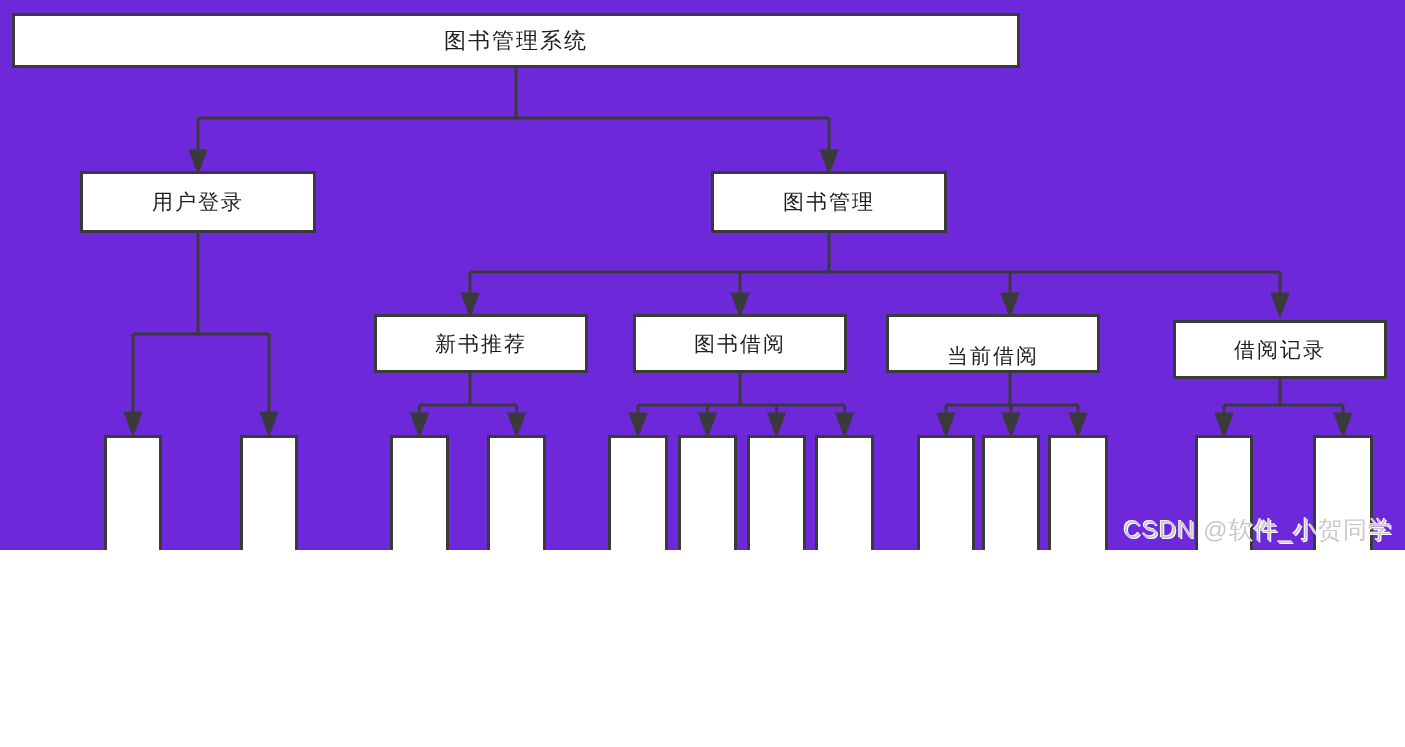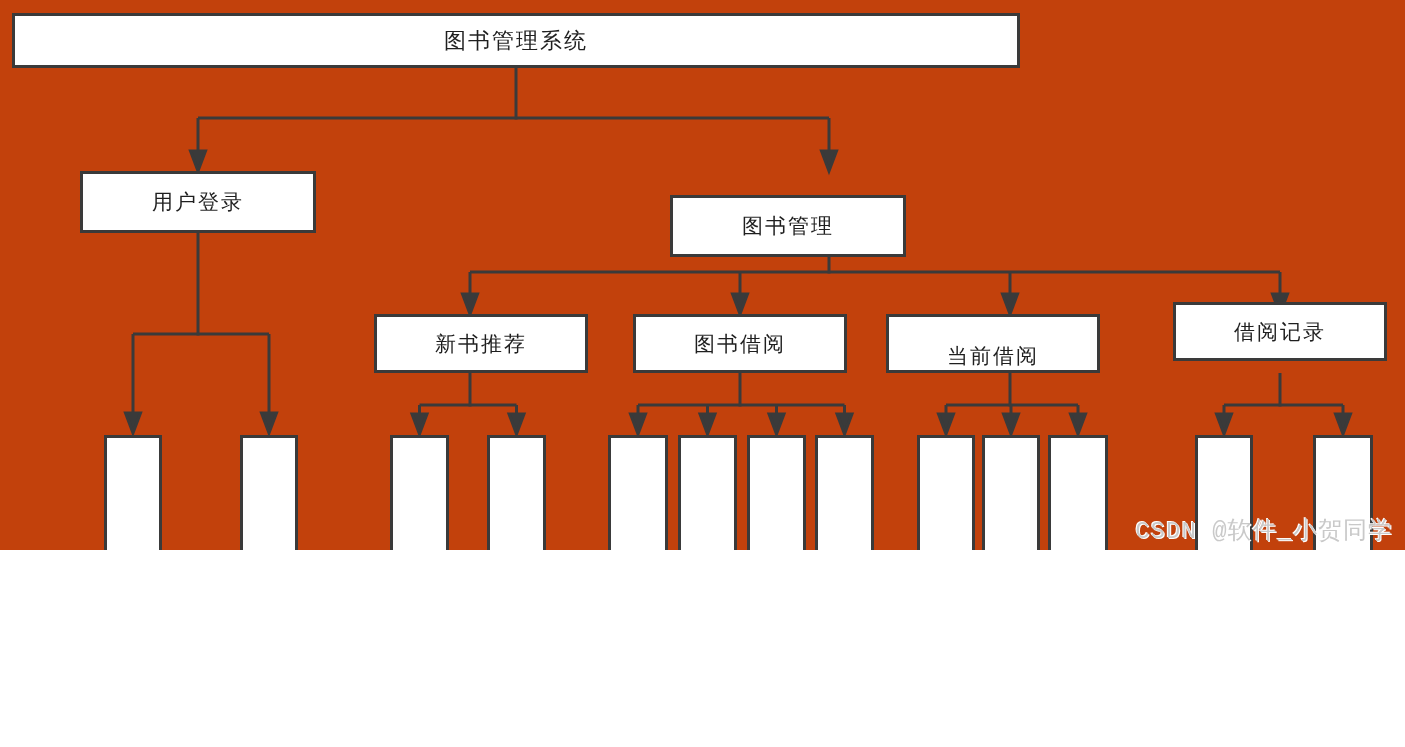--- a/index.html
+++ b/index.html
@@ -1,18 +1,18 @@
 <!DOCTYPE html>
 <html><head>
 <meta charset="utf-8">
 <style>
   html,body{margin:0;padding:0;background:#ffffff;}
   .canvas{
-    position:relative;width:1405px;height:550px;background:#c2410c;overflow:hidden;
-    font-family:Liberation Mono, monospace;color:#1f1f1f;
+    position:relative;width:1405px;height:550px;background:#6d28d9;overflow:hidden;
+    font-family:Liberation Sans, sans-serif;color:#1f1f1f;
   }
   .connectors{position:absolute;left:0;top:0;width:1405px;height:747px;}
   .node{
     position:absolute;background:#ffffff;border:3px solid #3a3a3a;box-sizing:border-box;
     display:flex;align-items:center;justify-content:center;text-align:center;
     white-space:nowrap;
   }
   .root-node{font-size:22px;letter-spacing:2px;}
   .h-node{font-size:21px;letter-spacing:2px;}
   .leaf{
@@ -107,34 +107,34 @@
     </g>
   </svg>
 
   <div class="node root-node" style="left:12px;top:13px;width:1008px;height:55px;">
     <span>图书管理系统</span>
   </div>
 
   <div class="node h-node" style="left:80px;top:171px;width:236px;height:62px;">
     <span>用户登录</span>
   </div>
-  <div class="node h-node" style="left:670px;top:171px;width:236px;height:62px;margin-top:24px;">
+  <div class="node h-node" style="left:711px;top:171px;width:236px;height:62px;">
     <span>图书管理</span>
   </div>
 
   <div class="node h-node" style="left:374px;top:314px;width:214px;height:59px;">
     <span>新书推荐</span>
   </div>
   <div class="node h-node" style="left:633px;top:314px;width:214px;height:59px;">
     <span>图书借阅</span>
   </div>
   <div class="node h-node" style="left:886px;top:314px;width:214px;height:59px;align-items:flex-end;">
     <span>当前借阅</span>
   </div>
-  <div class="node h-node" style="left:1173px;top:302px;width:214px;height:59px;">
+  <div class="node h-node" style="left:1173px;top:320px;width:214px;height:59px;">
     <span>借阅记录</span>
   </div>
 
   <div class="node leaf" style="left:104px;top:435px;width:58px;height:299px;">
     <span>用户登录</span>
   </div>
   <div class="node leaf" style="left:240px;top:435px;width:58px;height:299px;">
     <span>注销登录</span>
   </div>
 

